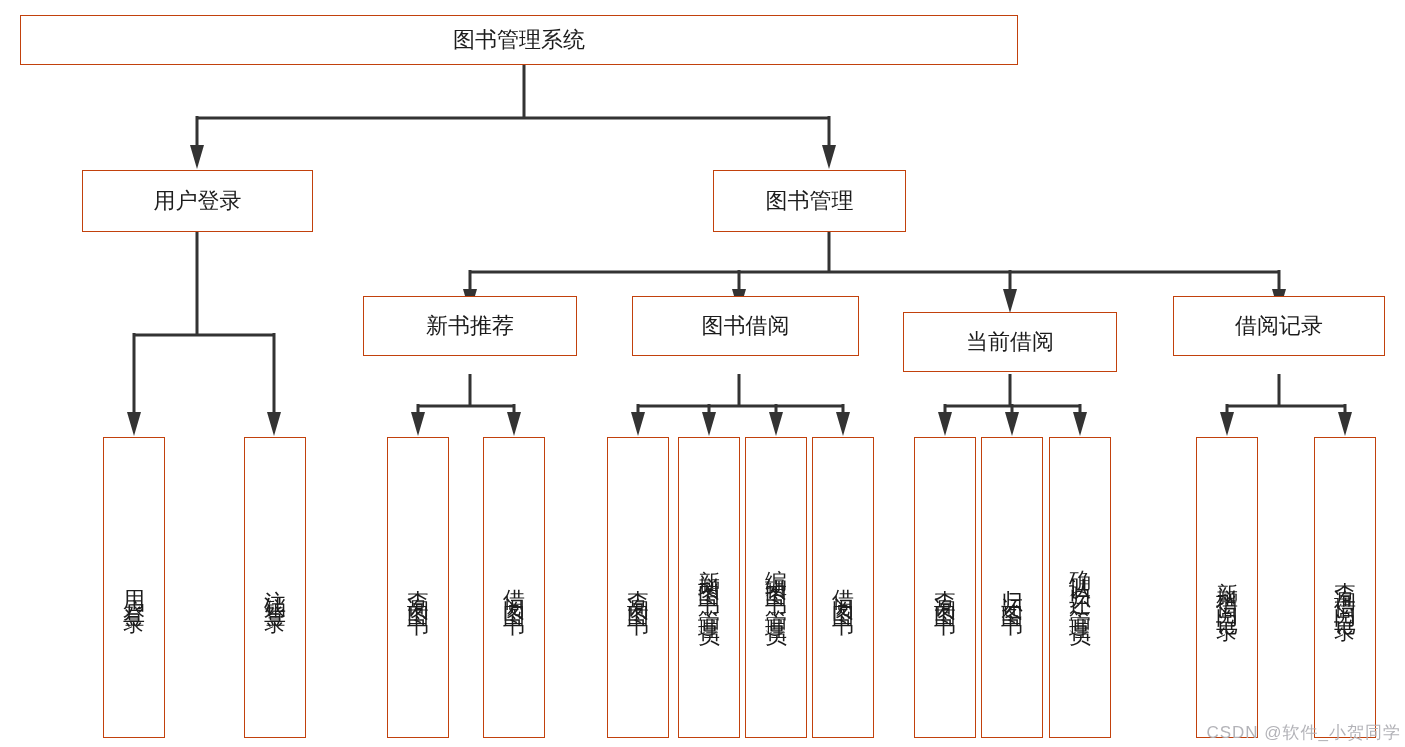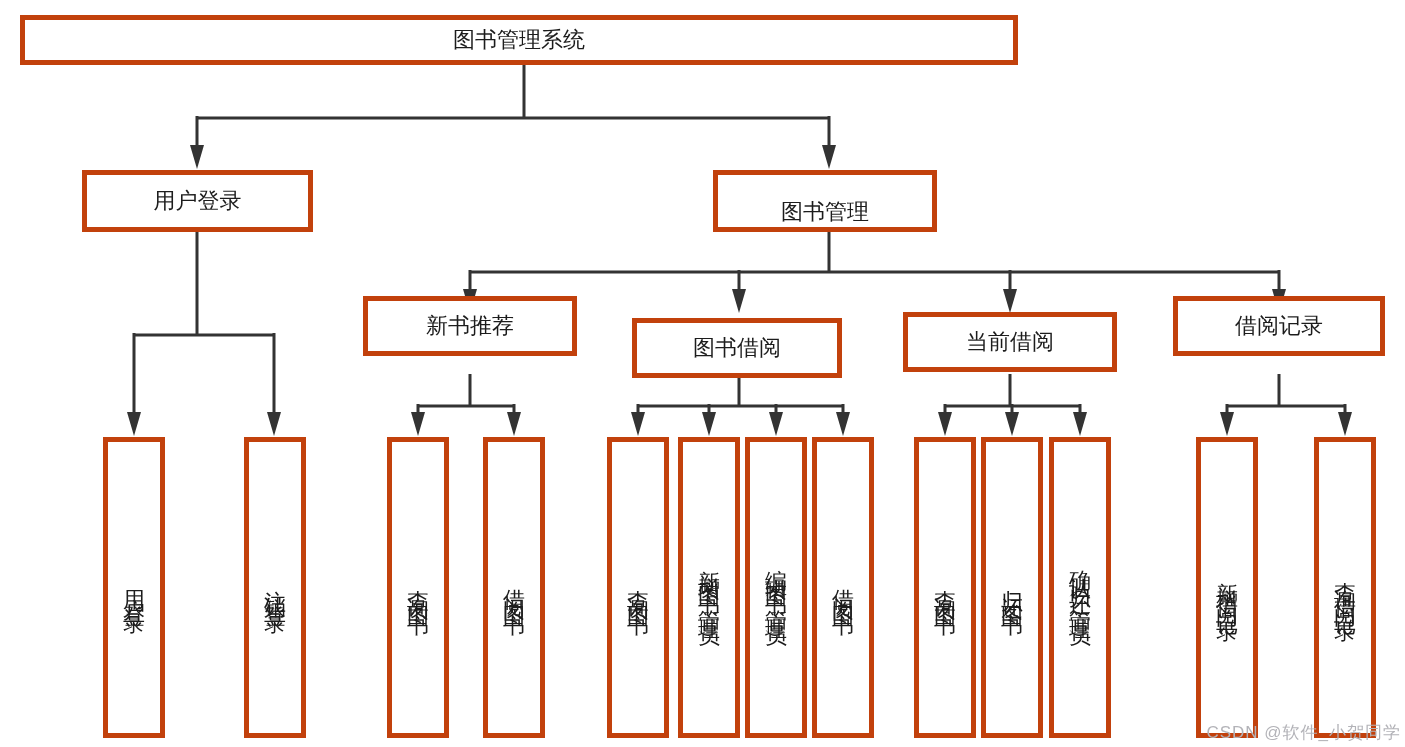--- a/index.html
+++ b/index.html
@@ -7,45 +7,45 @@
     position:relative;
     width:1405px;height:747px;
     background:#ffffff;
     font-family:"Liberation Sans","DejaVu Sans",sans-serif;
     overflow:hidden;
   }
   #connectors{position:absolute;left:0;top:0;z-index:1;}
   .box{
     position:absolute;
     box-sizing:border-box;
-    border:5px solid #c2410c;
+    border:1px solid #c2410c;
     background:#ffffff;
     display:flex;
     align-items:center;
     justify-content:center;
     color:#1c1c1c;
     font-size:22px;
     z-index:2;
   }
   .vlabel{
     writing-mode:vertical-rl;
     text-orientation:mixed;
     letter-spacing:8px;
     line-height:1;
     white-space:nowrap;
   }
   
   .n-root{left:20px;top:15px;width:998px;height:50px;}
   
   .n-l2a{left:82px;top:170px;width:231px;height:62px;}
-  .n-l2b{left:713px;top:170px;width:224px;height:62px;align-items:flex-end;}
+  .n-l2b{left:713px;top:170px;width:193px;height:62px;}
   
   .n-l3{top:296px;height:60px;}
   .n-l3a{left:363px;width:214px;}
-  .n-l3b{left:632px;width:210px;margin-top:22px;}
+  .n-l3b{left:632px;width:227px;}
   .n-l3c{left:903px;width:214px;margin-top:16px;}
   .n-l3d{left:1173px;width:212px;}
   
   .leaf{top:437px;height:301px;width:62px;}
   .lf1{left:103px;}  .lf2{left:244px;}
   .lf3{left:387px;}  .lf4{left:483px;}
   .lf5{left:607px;}  .lf6{left:678px;}
   .lf7{left:745px;}  .lf8{left:812px;}
   .lf9{left:914px;}  .lf10{left:981px;} .lf11{left:1049px;}
   .lf12{left:1196px;} .lf13{left:1314px;}

